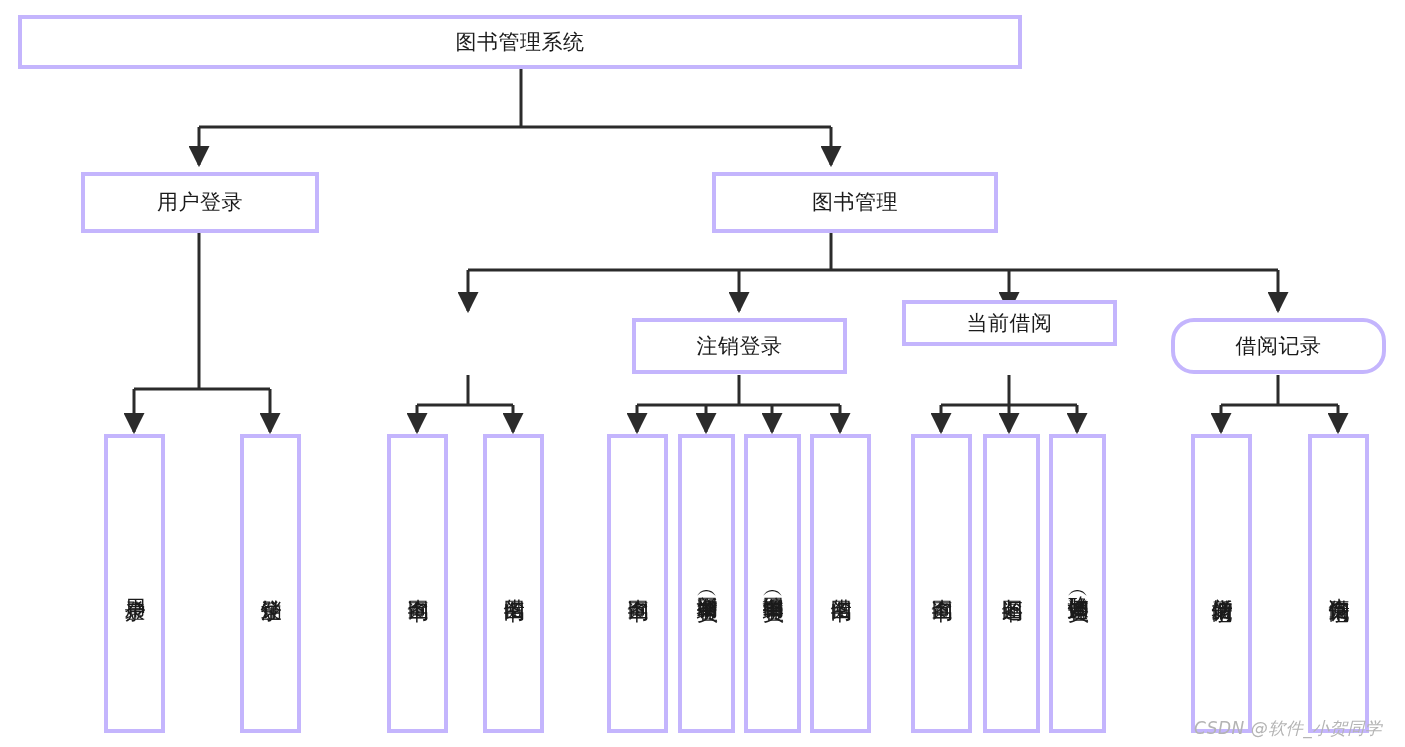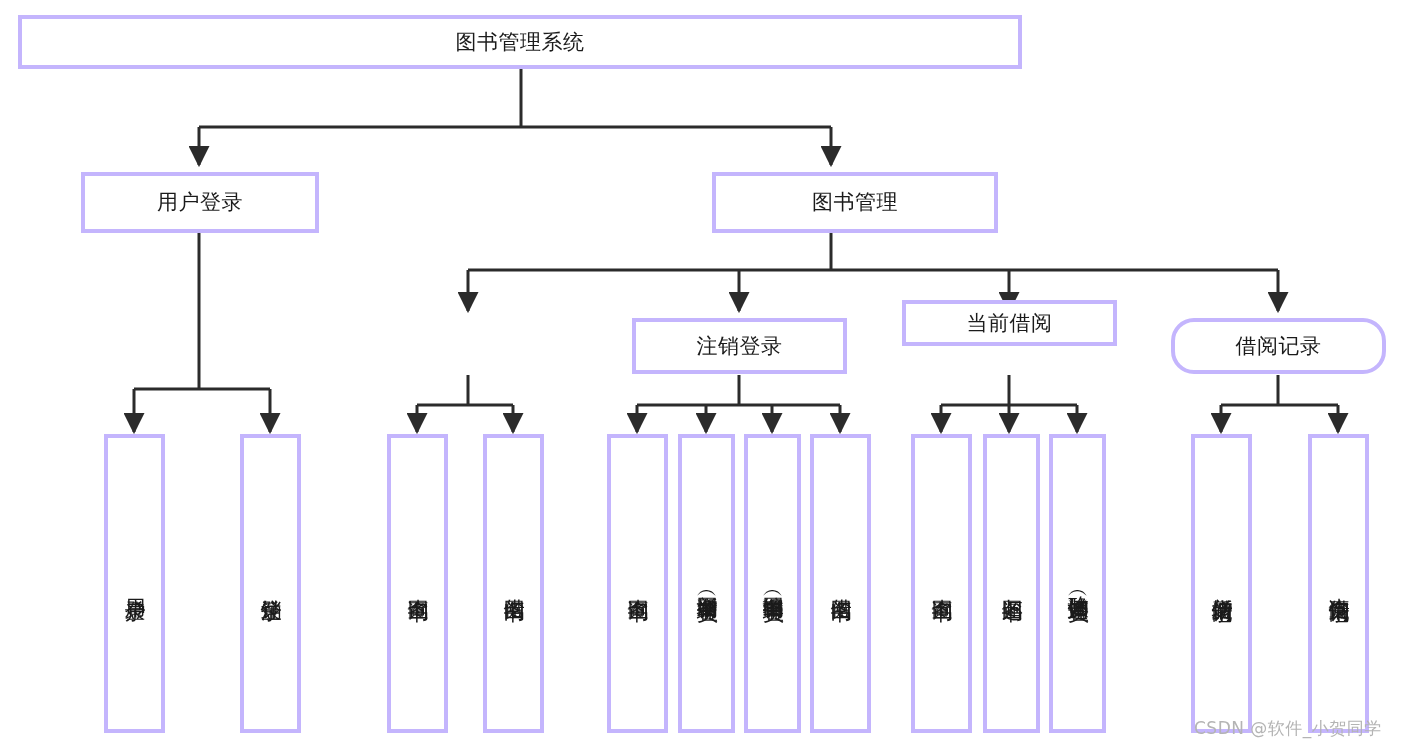--- a/index.html
+++ b/index.html
@@ -59,20 +59,21 @@
     line-height: 1.12;
     letter-spacing: 1px;
     max-height: 268px;
   }
   .watermark {
     position: absolute;
     font-size: 17px;
     color: #b4b4b4;
     white-space: nowrap;
     letter-spacing: 0.5px;
+    font-style: italic;
   }
 </style>
 </head>
 <body>
 
 <div id="canvas">
 
   <svg id="edges" viewBox="0 0 1405 747" xmlns="http://www.w3.org/2000/svg">
     <defs>
       <marker id="arrow" viewBox="0 0 10 10" refX="9" refY="5" markerWidth="7" markerHeight="7" orient="auto-start-reverse">

